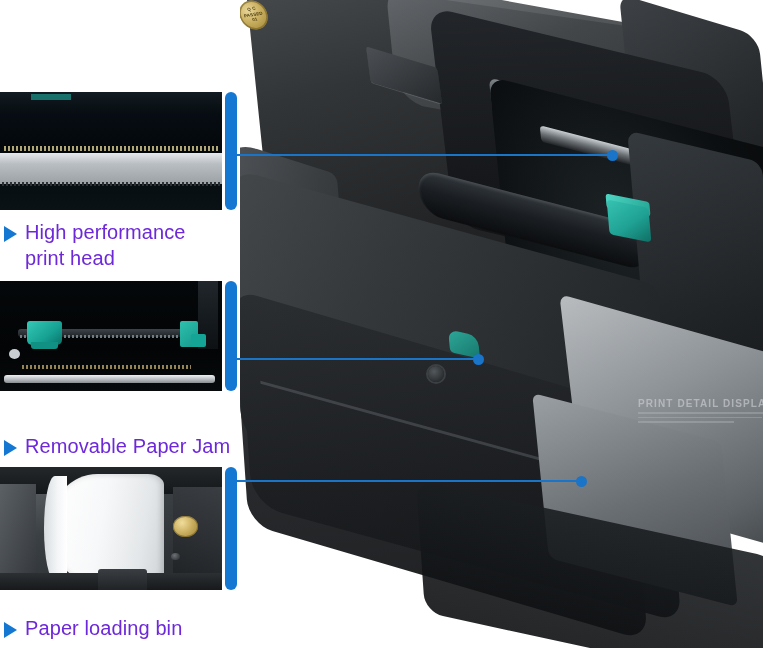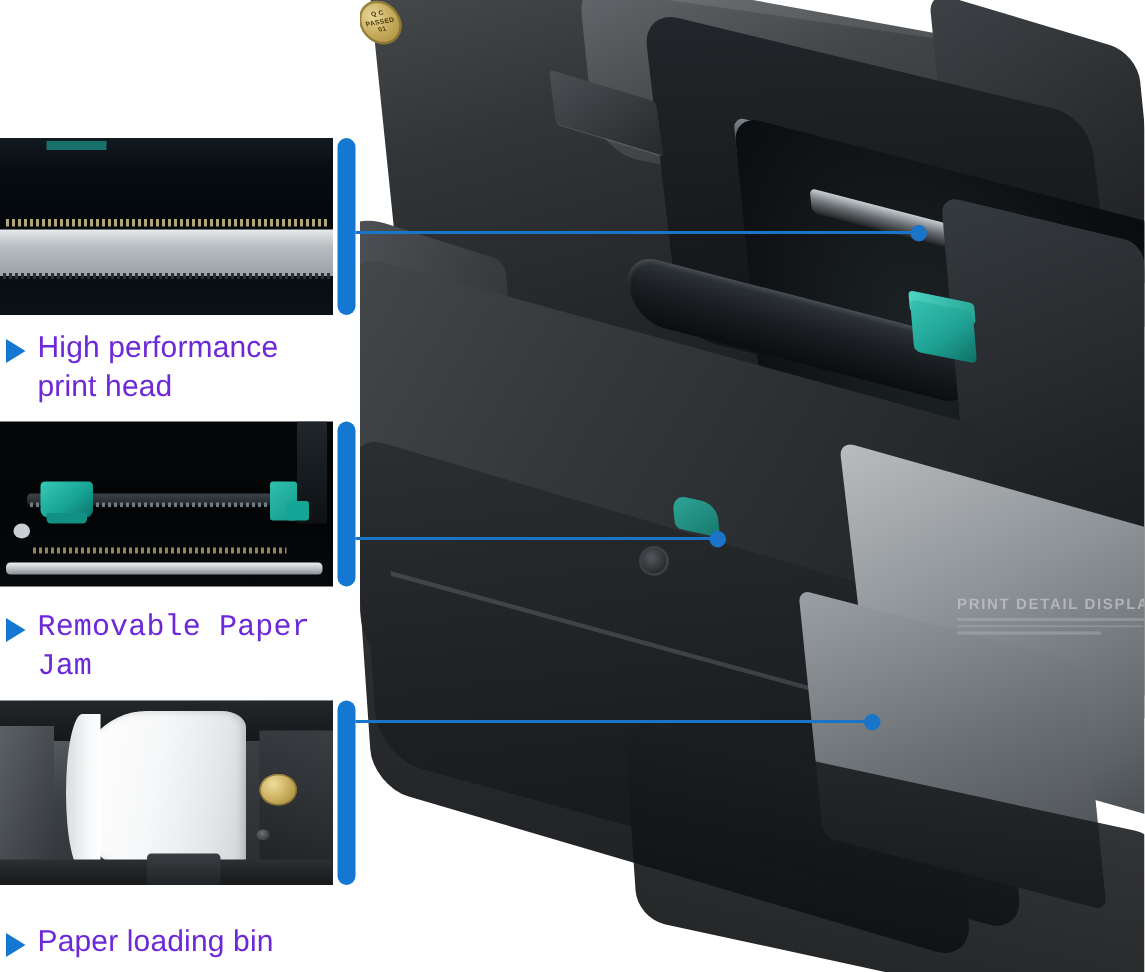--- a/index.html
+++ b/index.html
@@ -520,21 +520,21 @@
       <div class="t2-dots-gold"></div>
       <div class="t2-strip"></div>
       <div class="t2-nub"></div>
     </div>
   </div>
   <div class="accent-bar" style="left:225px; top:281px; height:110px;"></div>
 
   <div class="leader" style="left:237px; top:358px; width:241px;"></div>
   <div class="leader-dot" style="left:473px; top:354px;"></div>
 
-  <div class="caption" style="left:4px; top:406px; width:235px;font-family:Liberation Mono, monospace;">
+  <div class="caption" style="left:4px; top:434px; width:235px;">
     <div class="tri"></div>
     <div class="caption-text">Removable Paper Jam</div>
   </div>
 
   <div class="thumb t3-bg" style="left:0; top:467px; width:222px; height:123px;">
     <div class="thumb-inner">
       <div class="t3-lid"></div>
       <div class="t3-wall-l"></div>
       <div class="t3-wall-r"></div>
       <div class="t3-roll"></div>

